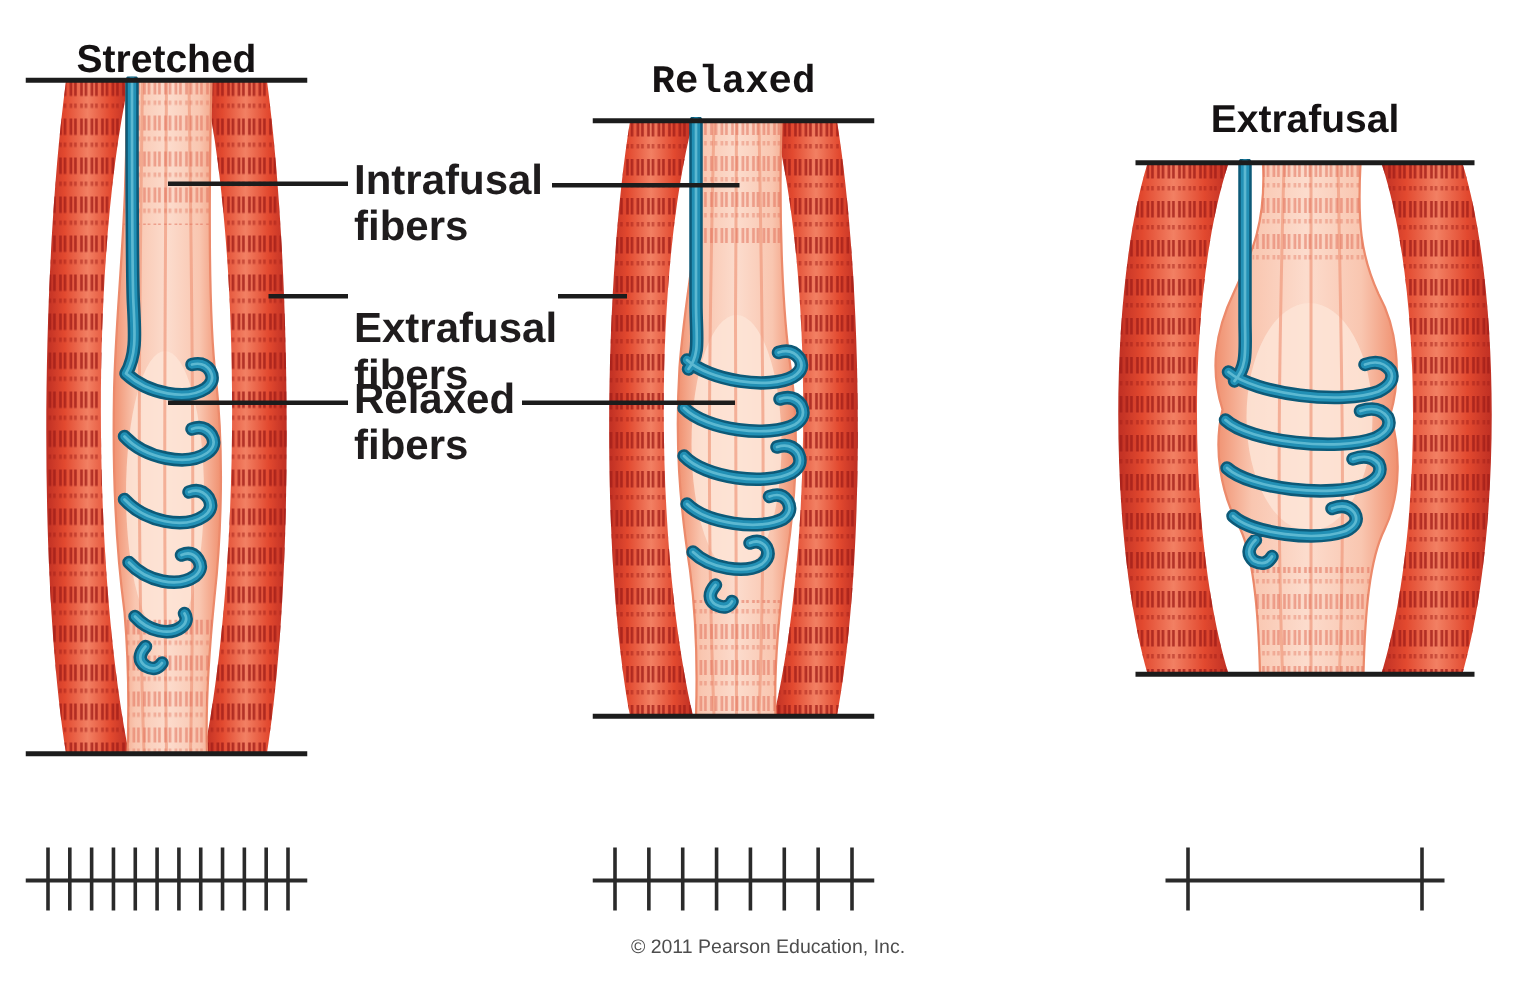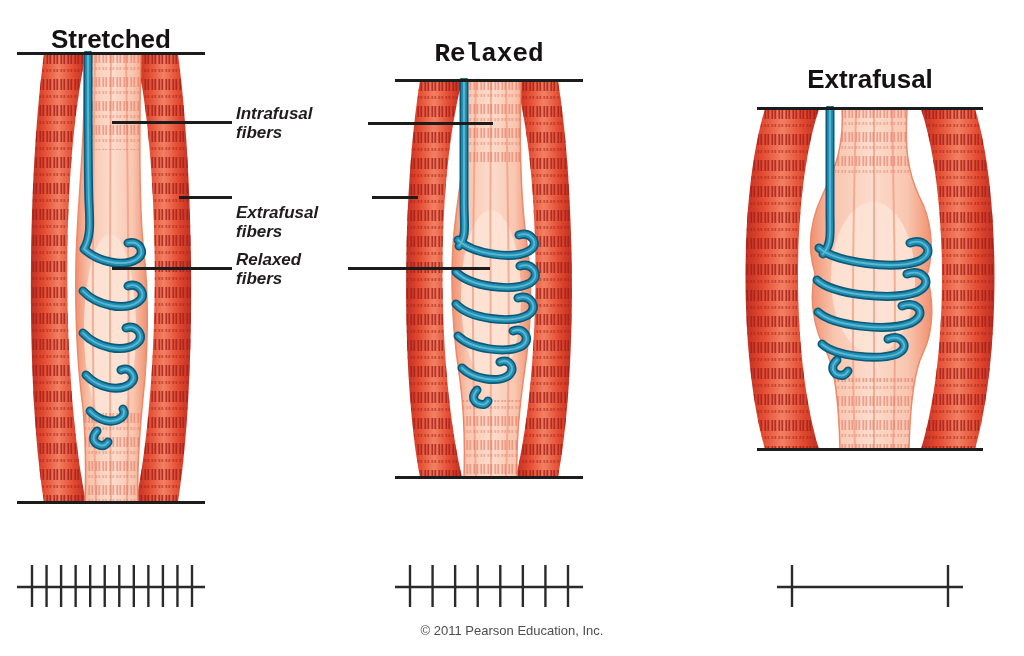--- a/index.html
+++ b/index.html
@@ -8,22 +8,22 @@
     font-family:"Liberation Sans","DejaVu Sans",sans-serif;overflow:hidden;
   }
   .panel-title{
     position:absolute;text-align:center;font-weight:bold;font-size:26px;
     color:#151213;letter-spacing:0px;line-height:1;
   }
   .muscle-svg{position:absolute;display:block;}
   .ruler-svg{position:absolute;display:block;}
   .leader{position:absolute;height:2.5px;background:#1c1c1c;z-index:6;}
   .fig-label{
-    position:absolute;font-weight:bold;font-size:17px;line-height:1.12;
-    color:#1f1c1d;white-space:pre-line;z-index:6;font-style:italic;
+    position:absolute;font-weight:bold;font-size:28px;line-height:1.12;
+    color:#1f1c1d;white-space:pre-line;z-index:6;
   }
   .credit{
     position:absolute;font-size:13px;color:#4d4d4d;z-index:6;white-space:nowrap;
   }
 </style>
 </head>
 <body>
 
 <div id="stage">
 

